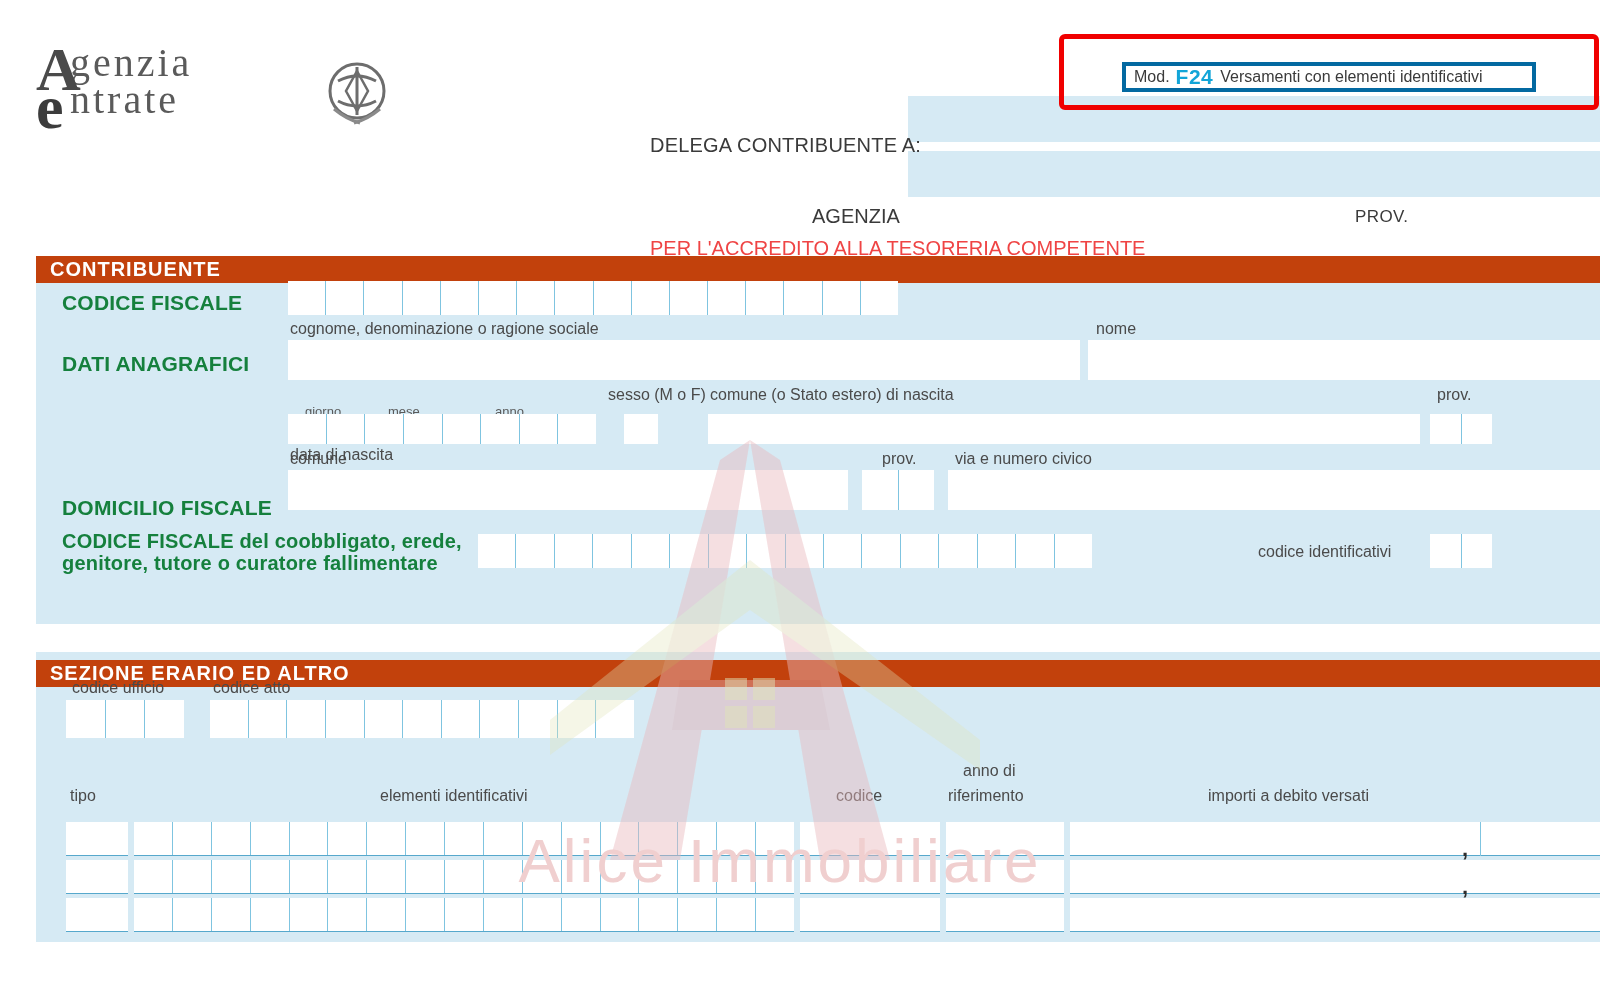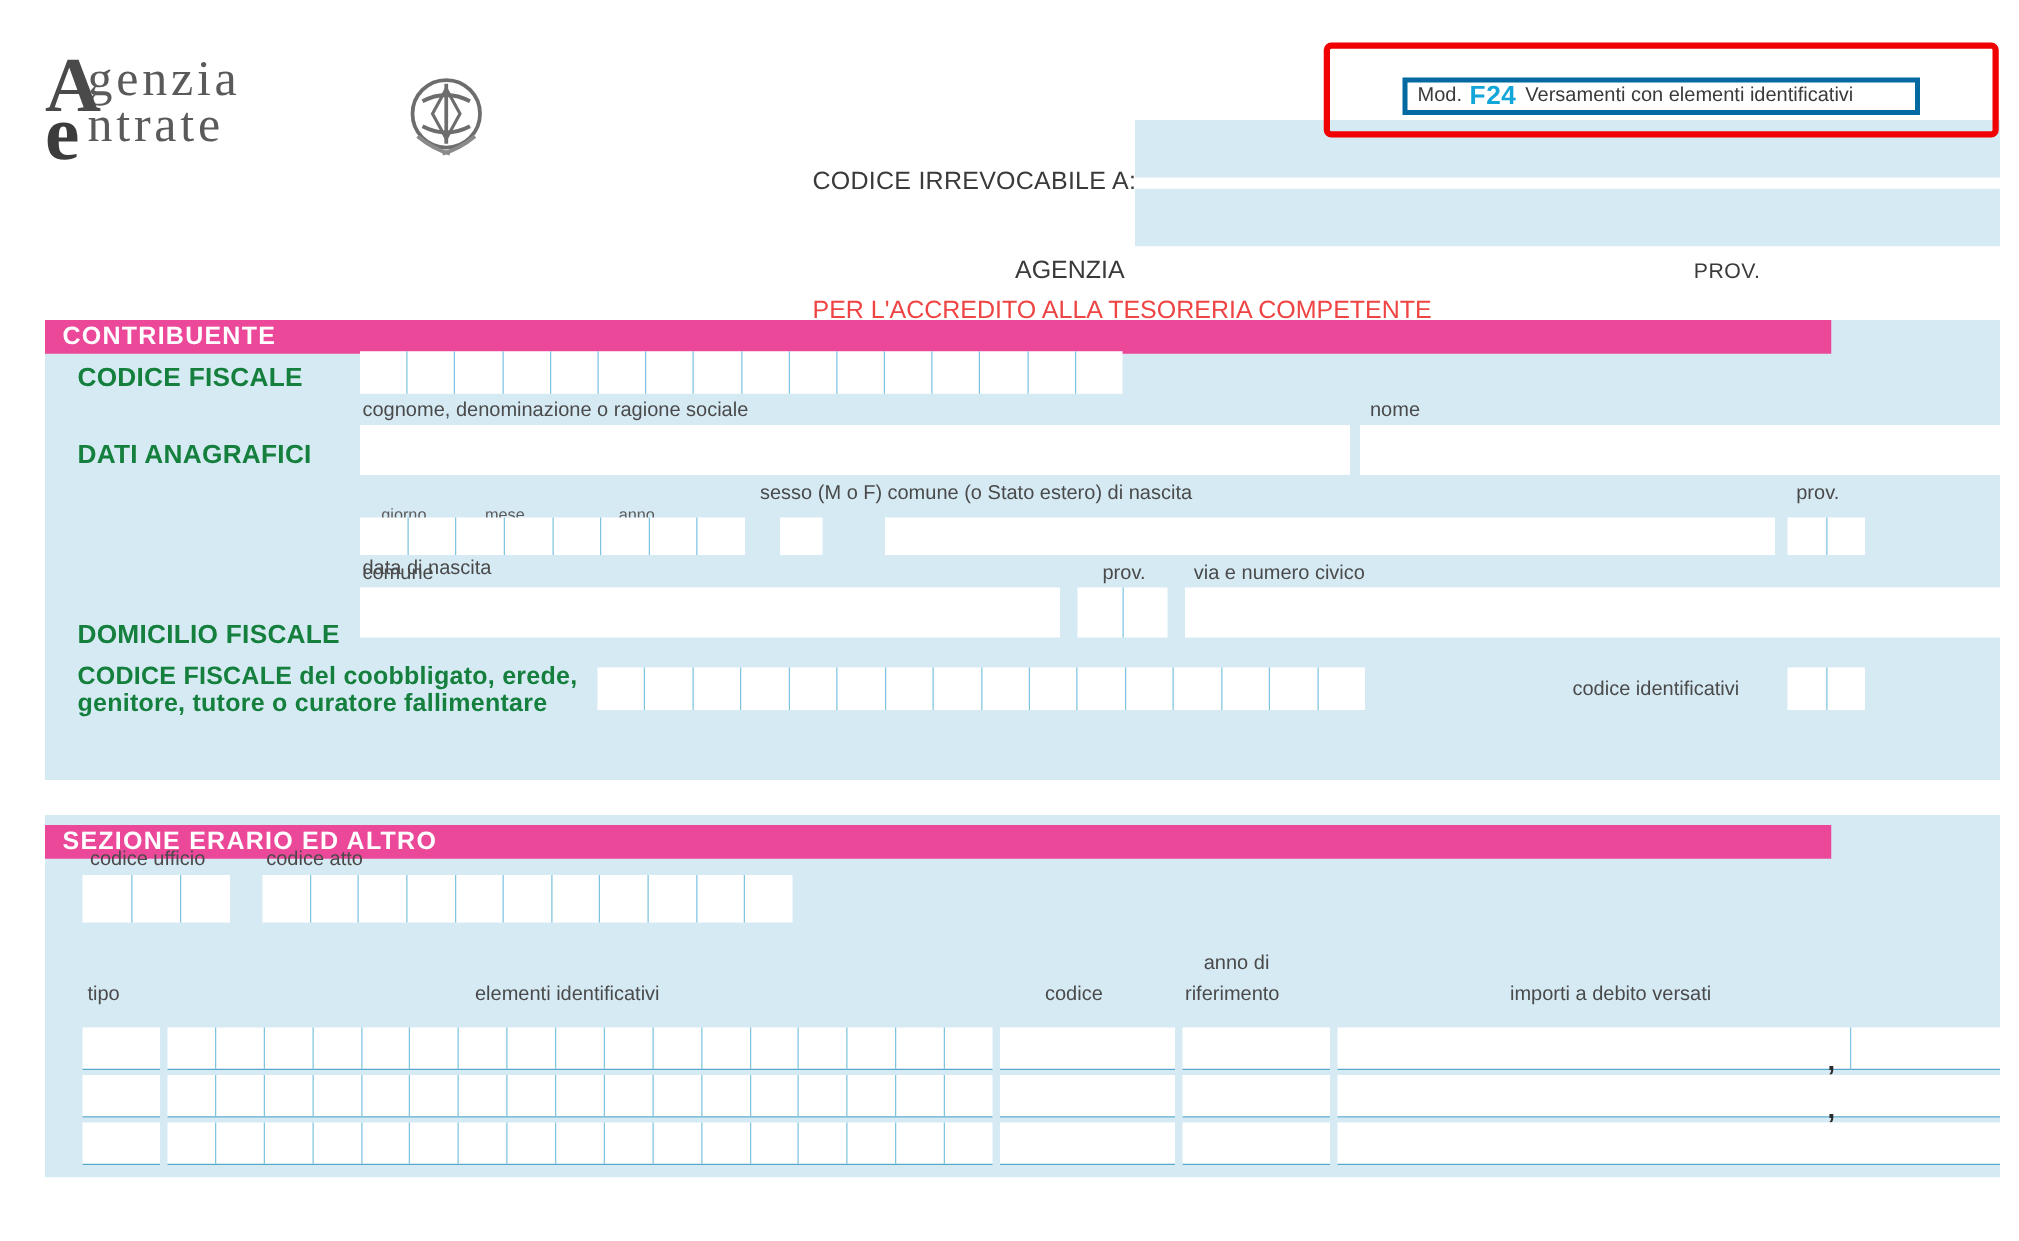--- a/index.html
+++ b/index.html
@@ -198,23 +198,23 @@
     top: 2px;
     color: #ffffff;
     font-weight: bold;
     font-size: 20px;
     letter-spacing: 1px;
   }
 
   .section-title-row {
     position: absolute;
     left: 36px;
-    width: 1429px;
+    width: 1564px;
     height: 27px;
-    background: #ec4899;
+    background: #c2410c;
     text-decoration: underline;
   }
   .st-contribuente { top: 256px; }
   .st-erario { top: 660px; }
 
   .row-label {
     position: absolute;
     font-weight: bold;
     font-size: 21px;
     color: #15803d;
@@ -266,20 +266,37 @@
     left: 0; top: 942px; width: 1615px; height: 51px;
     background: #ffffff;
     z-index: 12;
   }
 </style>
 </head>
 <body>
 
 <div class="page">
 
+  <div class="watermark">
+    <svg width="800" height="520" viewBox="0 0 800 520" xmlns="http://www.w3.org/2000/svg">
+      <g opacity="0.45">
+        <path d="M370 10 L300 430 L230 430 L340 30 Z" fill="#e9b9bd"></path>
+        <path d="M370 10 L440 430 L510 430 L400 30 Z" fill="#e9b9bd"></path>
+        <path d="M300 250 L440 250 L450 300 L292 300 Z" fill="#e2aab0"></path>
+        <path d="M170 290 L370 130 L600 310 L600 340 L370 180 L170 325 Z" fill="#dfe3b8" opacity="0.75"></path>
+      </g>
+      <g opacity="0.5">
+        <rect x="345" y="248" width="22" height="22" fill="#dfe3b8"></rect>
+        <rect x="373" y="248" width="22" height="22" fill="#dfe3b8"></rect>
+        <rect x="345" y="276" width="22" height="22" fill="#dfe3b8"></rect>
+        <rect x="373" y="276" width="22" height="22" fill="#dfe3b8"></rect>
+      </g>
+    </svg>
+    <div class="wm-text">Alice Immobiliare</div>
+  </div>
 
   <div class="logo-block">
     <div class="logo-word">
       <span class="logo-bigA">A</span>
       <div class="logo-line1">genzia</div>
       <span class="logo-bigE">e</span>
       <div class="logo-line2">ntrate</div>
     </div>
     <div class="emblem">
       <svg width="62" height="70" viewBox="0 0 62 70" xmlns="http://www.w3.org/2000/svg">
@@ -298,21 +315,21 @@
   <div class="redbox"></div>
   <div class="modbox">
     <span class="mod-label">Mod.</span>
     <span class="mod-f24">F24</span>
     <span class="mod-desc">Versamenti con elementi identificativi</span>
   </div>
 
   <div class="delega-field df1"></div>
   <div class="delega-field df2"></div>
 
-  <div class="lbl-delega">CODICE IRREVOCABILE A:</div>
+  <div class="lbl-delega">DELEGA CONTRIBUENTE A:</div>
   <div class="lbl-agenzia">AGENZIA</div>
   <div class="lbl-prov-top">PROV.</div>
   <div class="lbl-accredito">PER L'ACCREDITO ALLA TESORERIA COMPETENTE</div>
 
   <div class="panel panel-contribuente"></div>
   <div class="section-title-row st-contribuente">
     <div class="bar-label">CONTRIBUENTE</div>
   </div>
 
   <div class="row-label" style="left:62px; top:291px;">CODICE FISCALE</div>

